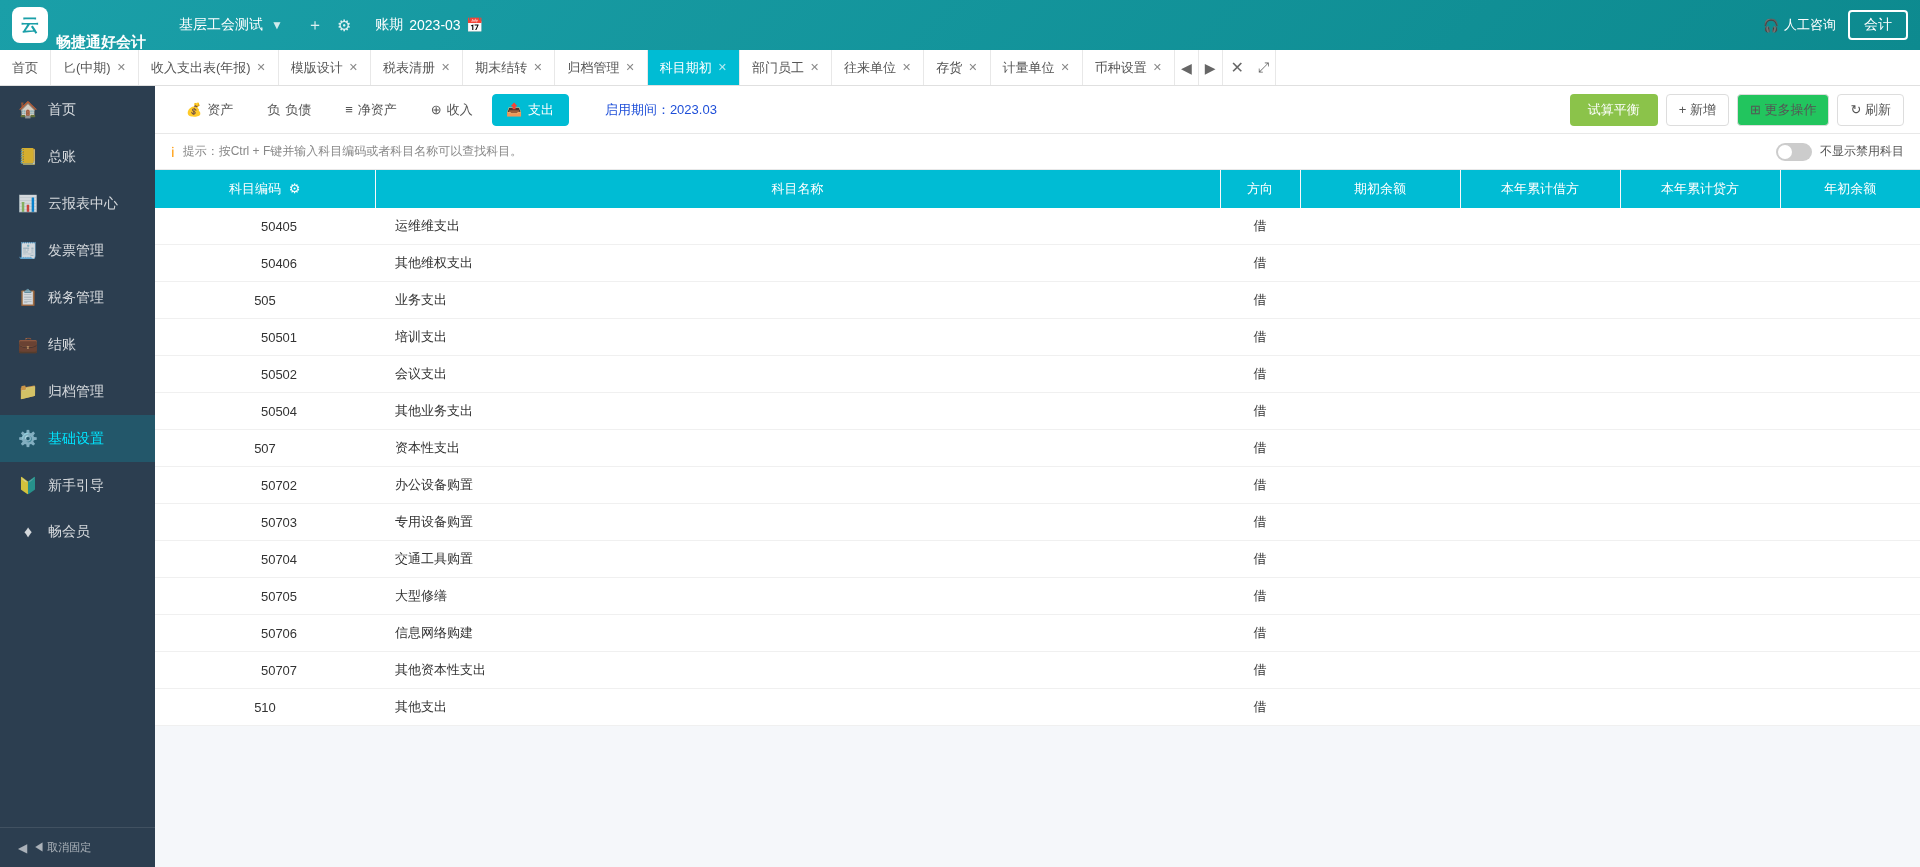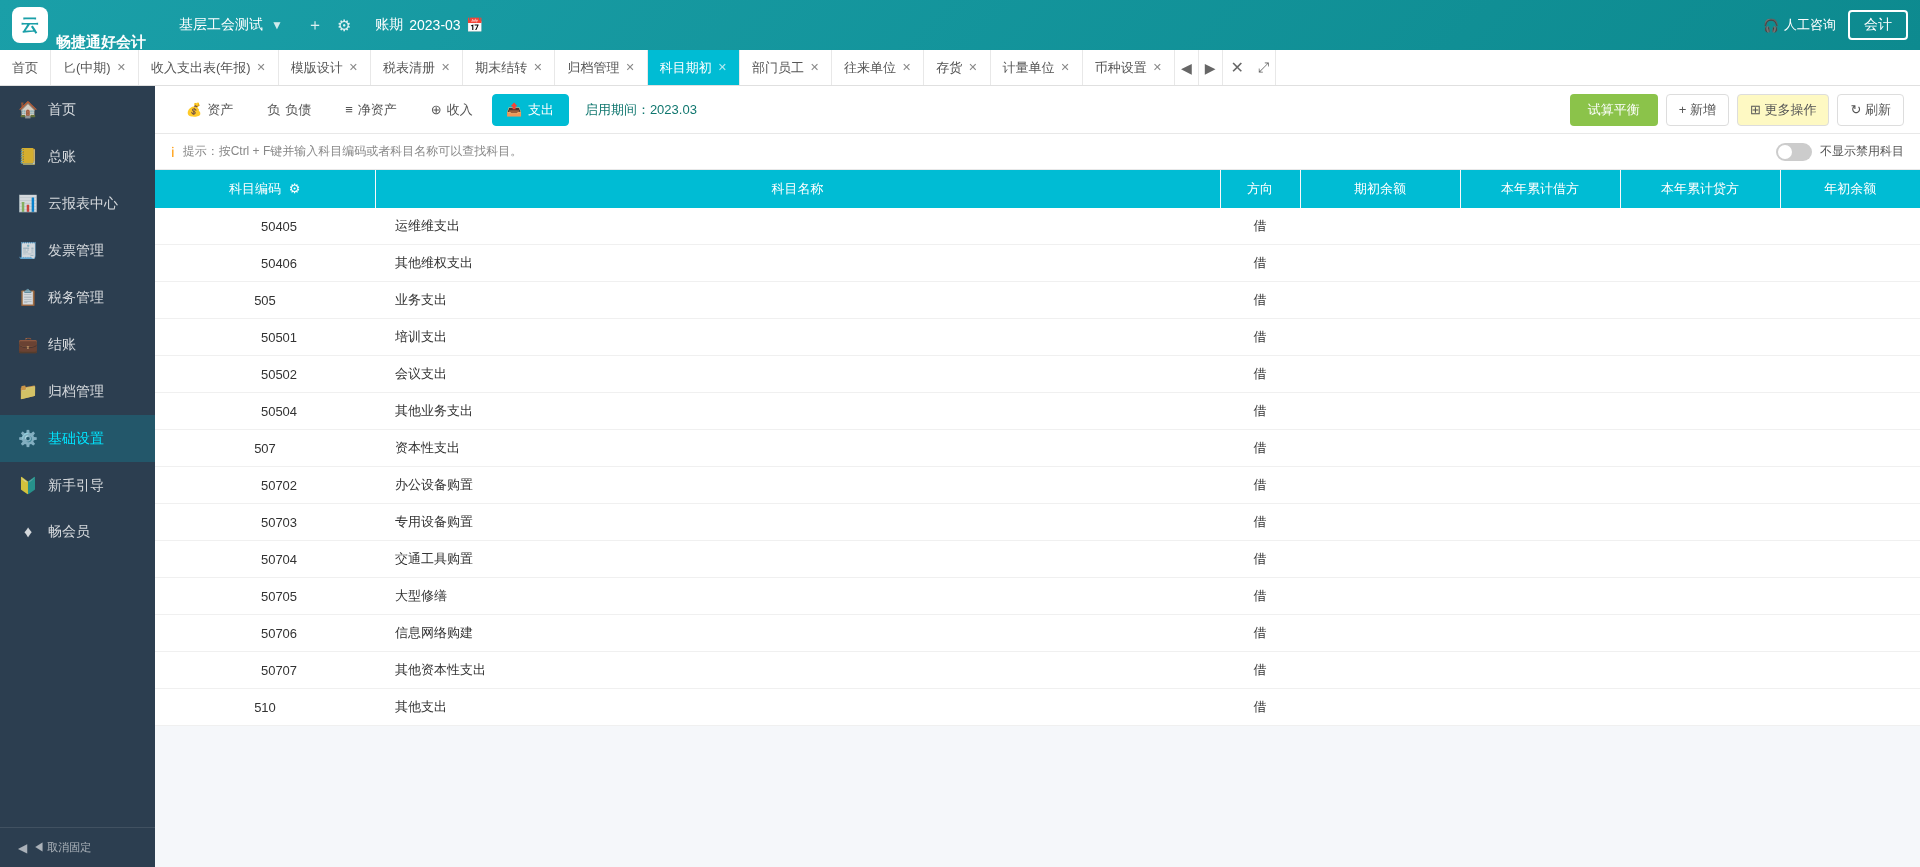--- a/index.html
+++ b/index.html
@@ -149,21 +149,21 @@
     .sub-tab {
       display: flex; align-items: center; gap: 5px;
       padding: 6px 14px;
       border-radius: 4px;
       font-size: 13px;
       color: #555;
       cursor: pointer;
       border: 1px solid transparent;
     }
     .sub-tab.active { background: #00bcd4; color: #fff; border-color: #00bcd4; }
-    .sub-tab-period { margin-left: 12px; color: #0f766e; font-size: 13px; text-align: right; }
+    .sub-tab-period { margin-left: 32px; color: #1d4ed8; font-size: 13px; text-align: right; }
 
     .sub-tab-actions {
       margin-left: auto;
       display: flex; align-items: center; gap: 8px;
     }
     .btn-trial {
       background: #8bc34a;
       color: #fff;
       border: none;
       padding: 7px 18px;
@@ -175,21 +175,21 @@
       background: #fff;
       color: #555;
       border: 1px solid #ddd;
       padding: 6px 12px;
       border-radius: 4px;
       font-size: 13px;
       cursor: pointer;
       display: flex; align-items: center; gap: 4px;
     }
     .btn-more {
-      background: #fef9c3;
+      background: #22c55e;
       color: #555;
       border: 1px solid #ddd;
       padding: 6px 12px;
       border-radius: 4px;
       font-size: 13px;
       cursor: pointer;
       display: flex; align-items: center; gap: 4px;
     }
     .btn-refresh {
       background: #fff;

